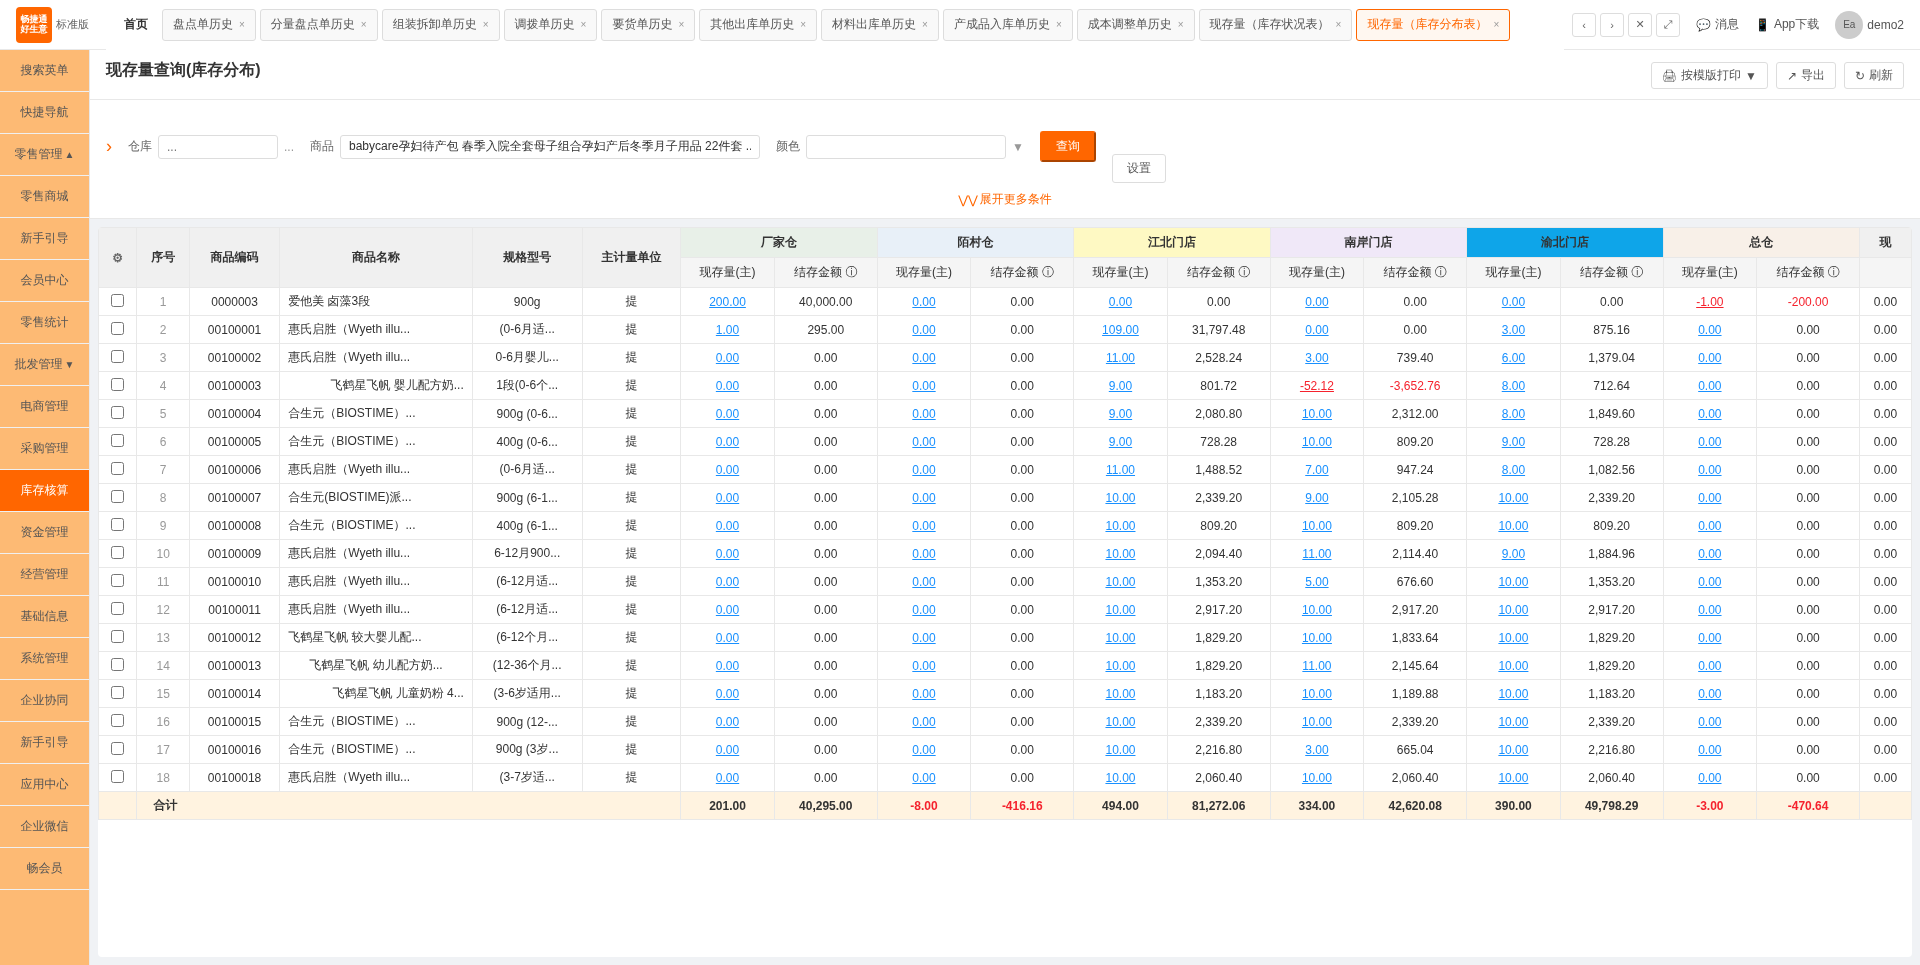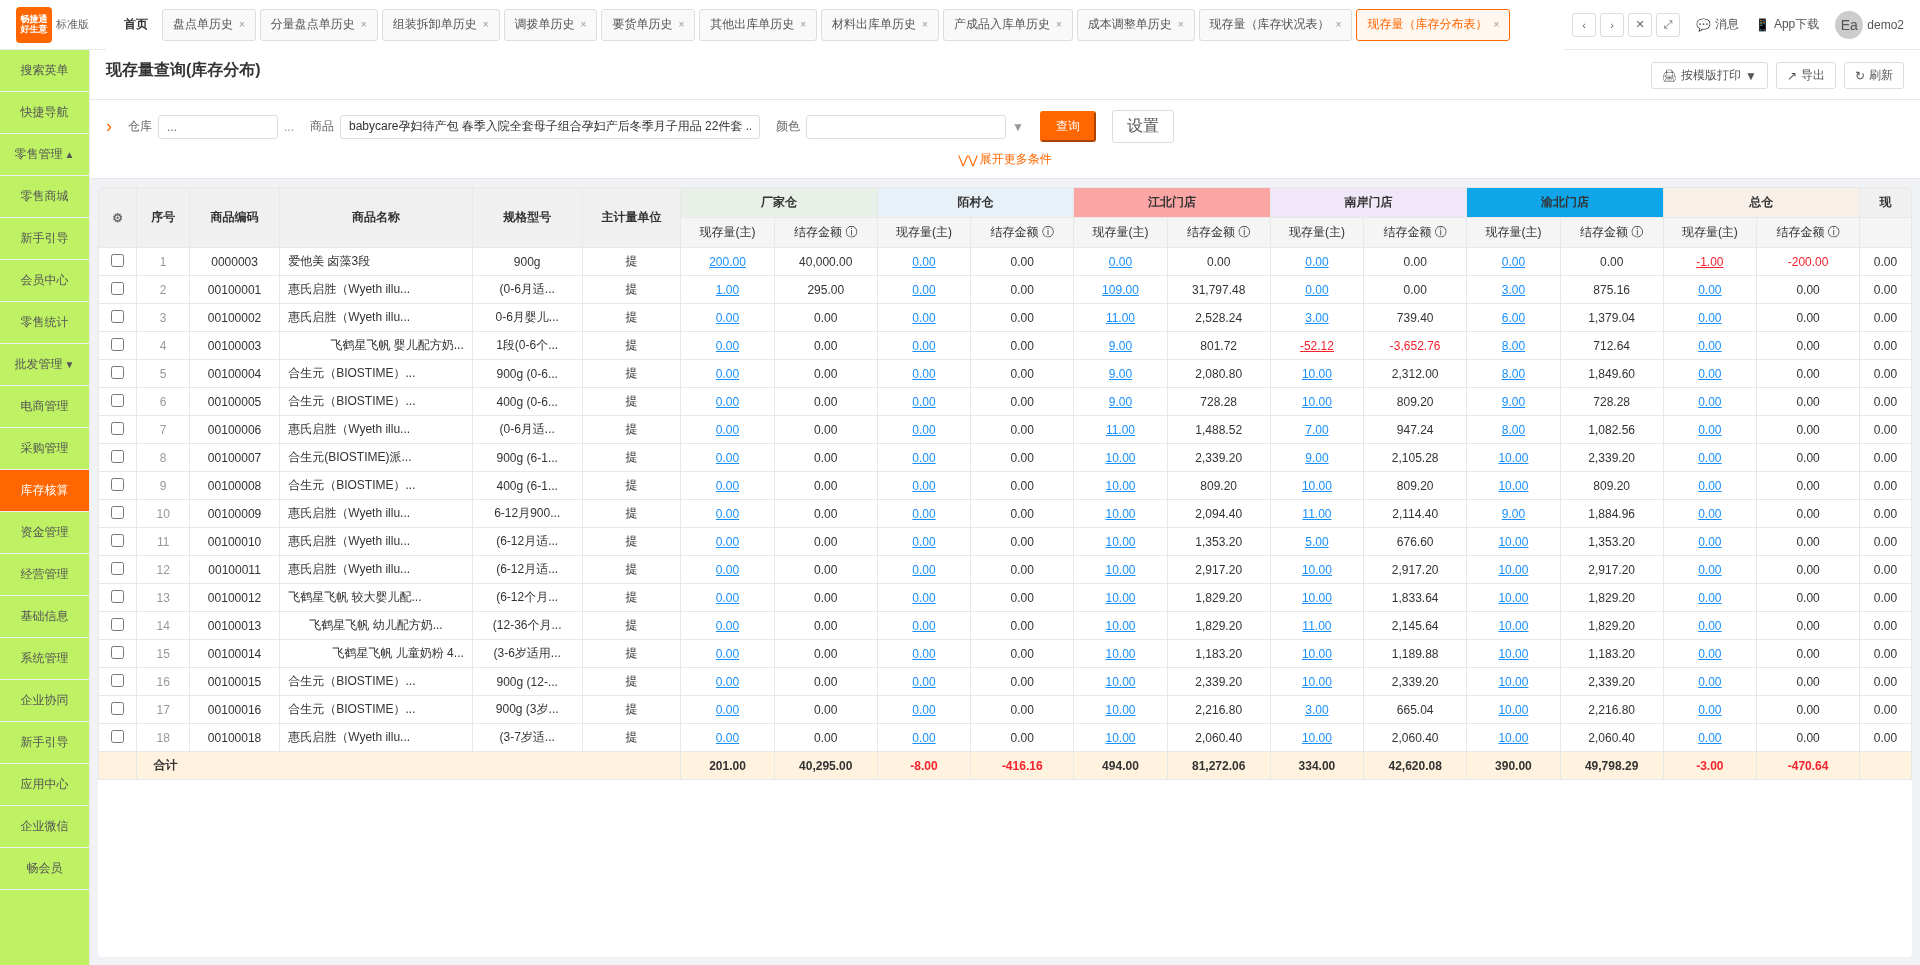--- a/index.html
+++ b/index.html
@@ -24,34 +24,34 @@
 
     
     .top-right { display: flex; align-items: center; gap: 16px; margin-left: 16px; }
     .top-right-item { display: flex; align-items: center; gap: 4px; color: #555; font-size: 12px; cursor: pointer; }
     .avatar { width: 28px; height: 28px; border-radius: 50%; background: #ccc; overflow: hidden; display: flex; align-items: center; justify-content: center; }
 
     
     .main-layout { display: flex; height: calc(965px - 50px); }
 
     
-    .sidebar { width: 90px; background: #bef264; border-right: 1px solid #e8e8e8; display: flex; flex-direction: column; overflow-y: auto; }
+    .sidebar { width: 90px; background: #fdba74; border-right: 1px solid #e8e8e8; display: flex; flex-direction: column; overflow-y: auto; }
     .sidebar-item { padding: 12px 6px; text-align: center; cursor: pointer; font-size: 12px; color: #555; border-bottom: 1px solid #f0f0f0; }
     .sidebar-item.active { background: #ff6600; color: #fff; }
     .sidebar-item.has-arrow { display: flex; align-items: center; justify-content: center; gap: 2px; }
 
     
     .content { flex: 1; display: flex; flex-direction: column; overflow: hidden; background: #f0f2f5; }
 
     
     .page-header { background: #fff; padding: 10px 16px 0; border-bottom: 1px solid #e8e8e8; }
     .page-title { font-size: 16px; font-weight: bold; color: #333; margin-bottom: 10px; }
     .action-btn { padding: 4px 10px; border: 1px solid #ddd; border-radius: 3px; cursor: pointer; font-size: 12px; color: #555; background: #fff; display: flex; align-items: center; gap: 4px; }
     .btn-primary { background: #ff6600; color: #fff; border-color: #ff6600; border-radius: 3px; padding: 5px 14px; cursor: pointer; font-size: 12px; }
-    .btn-default { background: #fff; color: #555; border: 1px solid #ddd; border-radius: 3px; padding: 5px 14px; cursor: pointer; font-size: 16px; }
+    .btn-default { background: #fff; color: #555; border: 1px solid #ddd; border-radius: 3px; padding: 5px 14px; cursor: pointer; font-size: 12px; margin-top: 44px; }
     .filter-group { display: flex; align-items: center; gap: 6px; }
     .filter-label { color: #666; font-size: 12px; white-space: nowrap; }
     .filter-input { border: 1px solid #ddd; border-radius: 3px; padding: 4px 8px; font-size: 12px; color: #333; min-width: 120px; }
     .filter-input-wide { min-width: 400px; }
     .expand-btn { color: #ff6600; cursor: pointer; font-size: 12px; display: flex; align-items: center; gap: 2px; }
 
     
     .table-container { flex: 1; overflow: auto; background: #fff; margin: 8px; border-radius: 4px; }
     table { width: 100%; border-collapse: collapse; font-size: 12px; }
     thead { background: #f5f5f5; }
@@ -113,21 +113,21 @@
       <div class="top-right-item">
         <span>💬</span>
         <span>消息</span>
       </div>
       <div class="top-right-item">
         <span>📱</span>
         <span>App下载</span>
       </div>
       <div class="top-right-item">
         <div class="avatar">
-          <span style="font-size:14px;color:#555;">Ea</span>
+          <span style="font-size:10px;color:#555;">Ea</span>
         </div>
         <span>demo2</span>
       </div>
     </div>
   </div>
 
   <div class="main-layout">
 
     <div class="sidebar">
       <div class="sidebar-item">搜索英单</div>
@@ -212,21 +212,21 @@
           <thead>
             <tr>
               <th rowspan="2"><span class="gear-icon">⚙</span></th>
               <th rowspan="2">序号</th>
               <th rowspan="2">商品编码</th>
               <th rowspan="2">商品名称</th>
               <th rowspan="2">规格型号</th>
               <th rowspan="2">主计量单位</th>
               <th colspan="2" style="background:#e8f0e8;">厂家仓</th>
               <th colspan="2" style="background:#e8f0f8;">陌村仓</th>
-              <th colspan="2" style="background:#fca5a5;">江北门店</th>
+              <th colspan="2" style="background:#fef9c3;">江北门店</th>
               <th colspan="2" style="background:#f0e8f8;">南岸门店</th>
               <th colspan="2" style="background:#0ea5e9;">渝北门店</th>
               <th colspan="2" style="background:#f8f0e8;">总仓</th>
               <th>现</th>
             </tr>
             <tr>
               <th>现存量(主)</th>
               <th>结存金额 ⓘ</th>
               <th>现存量(主)</th>
               <th>结存金额 ⓘ</th>

